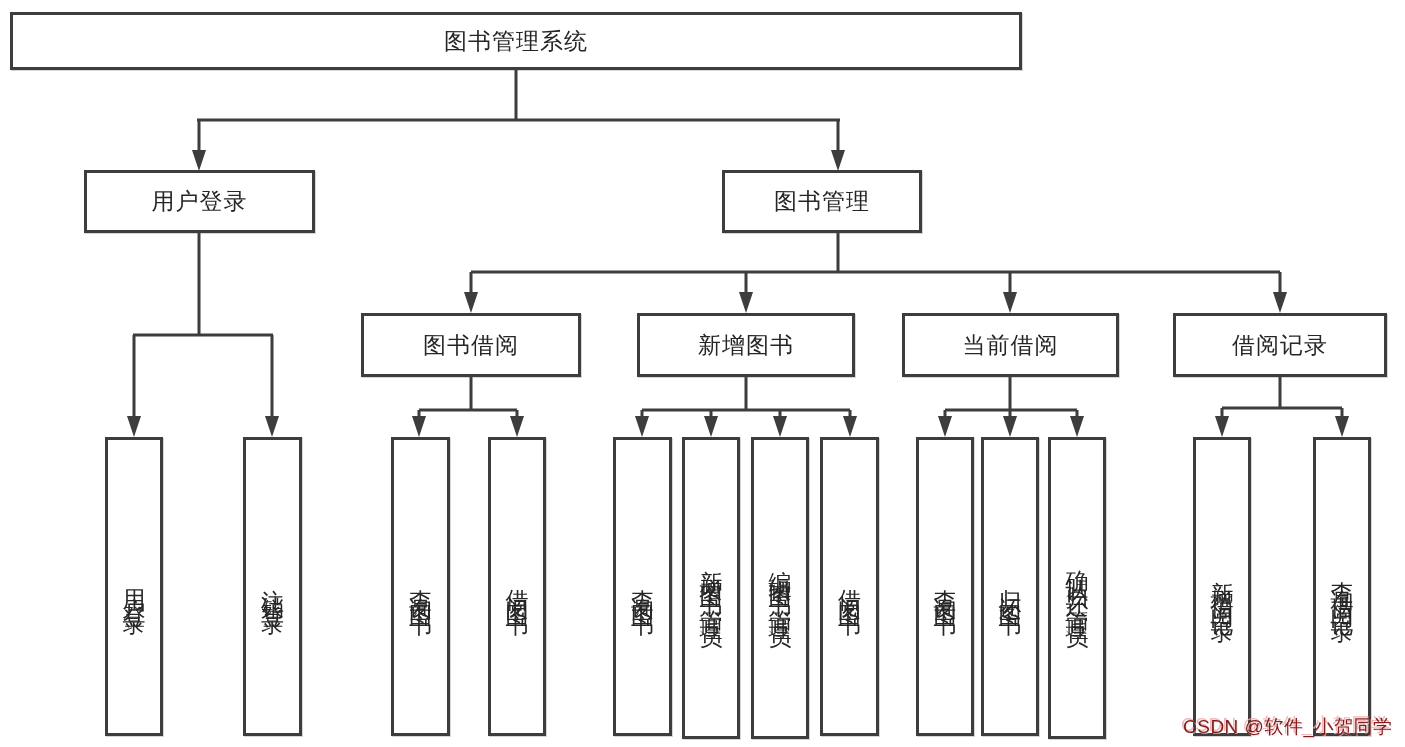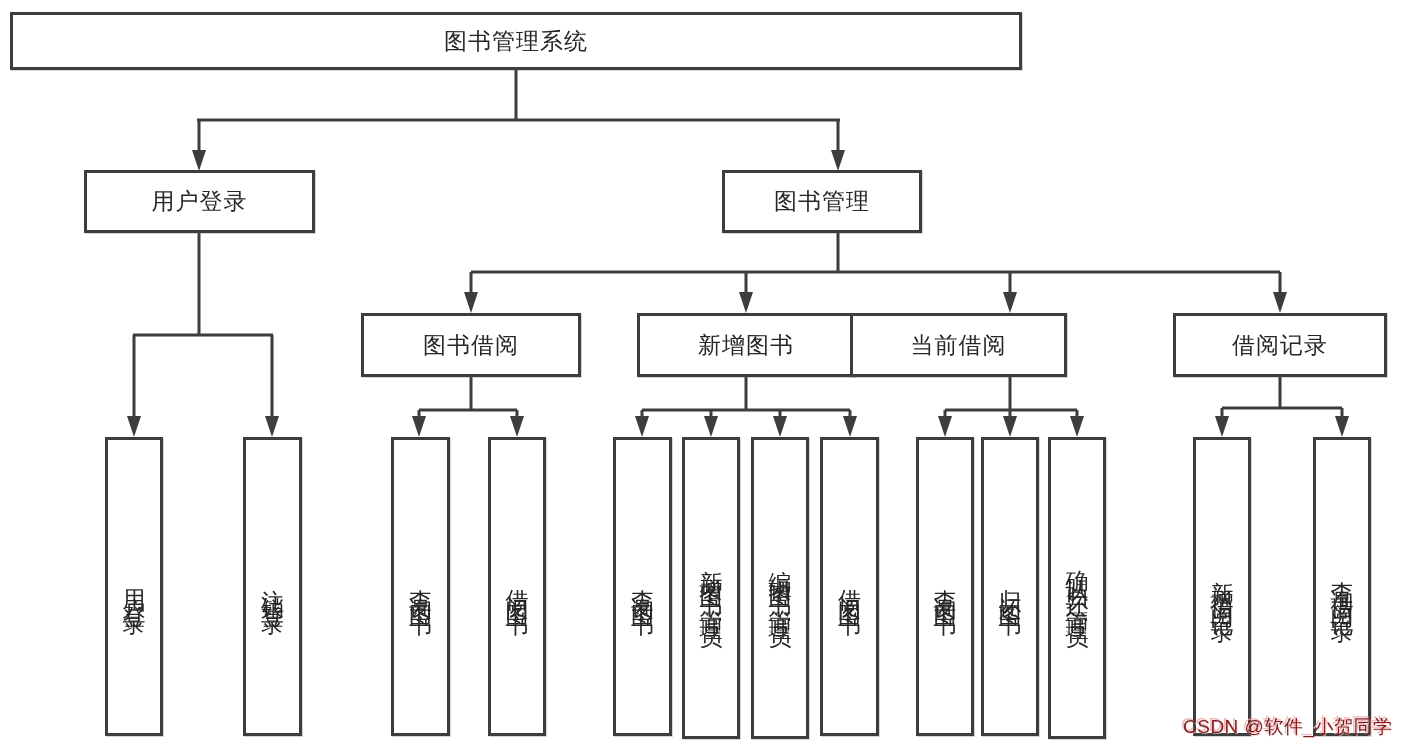--- a/index.html
+++ b/index.html
@@ -100,21 +100,21 @@
   <div class="node h" style="left:722px;top:170px;width:200px;height:63px">
     <span>图书管理</span>
   </div>
 
   <div class="node h" style="left:361px;top:313px;width:220px;height:64px">
     <span>图书借阅</span>
   </div>
   <div class="node h" style="left:637px;top:313px;width:218px;height:64px">
     <span>新增图书</span>
   </div>
-  <div class="node h" style="left:850px;top:313px;width:217px;height:64px">
+  <div class="node h" style="left:902px;top:313px;width:217px;height:64px">
     <span>当前借阅</span>
   </div>
   <div class="node h" style="left:1173px;top:313px;width:214px;height:64px">
     <span>借阅记录</span>
   </div>
 
   <div class="node v" style="left:105px;top:437px;width:58px;height:299px">
     <span>用户登录</span>
   </div>
   <div class="node v" style="left:243px;top:437px;width:59px;height:299px">

